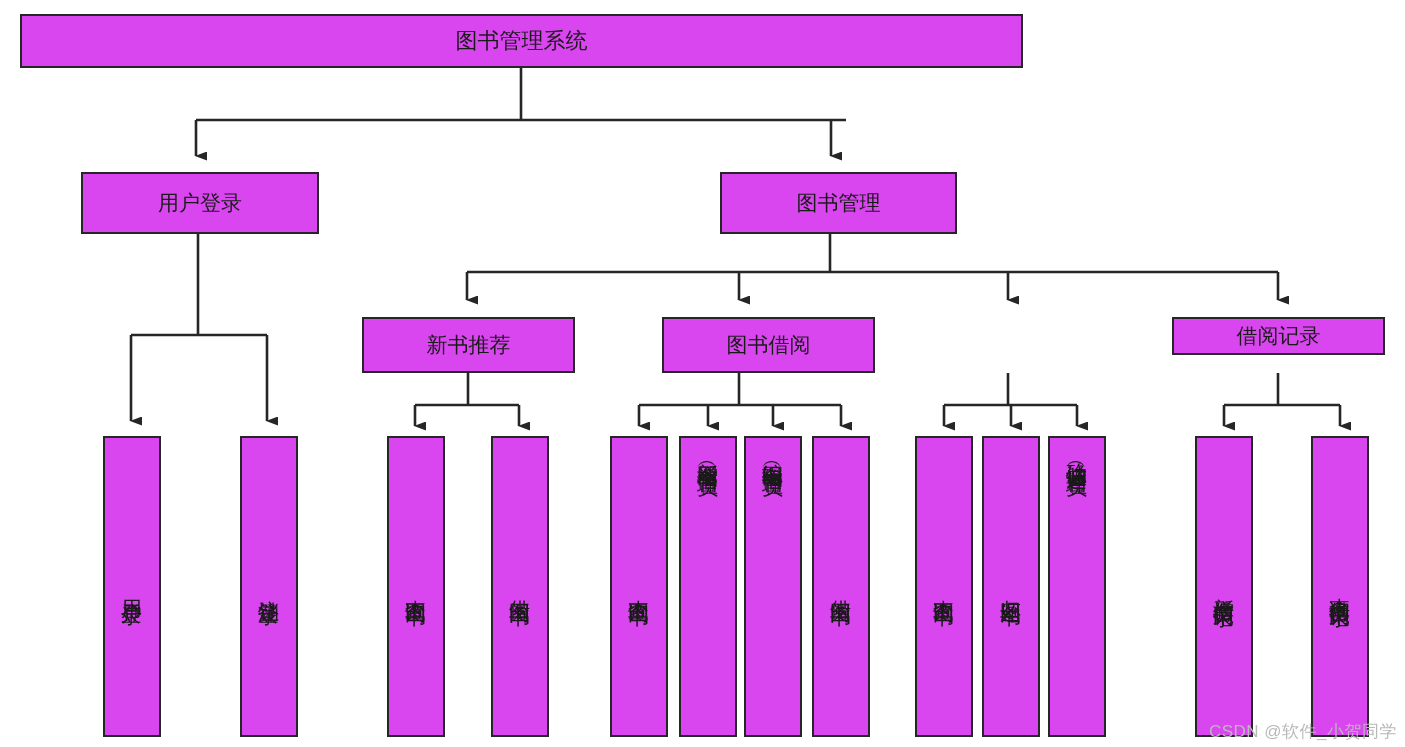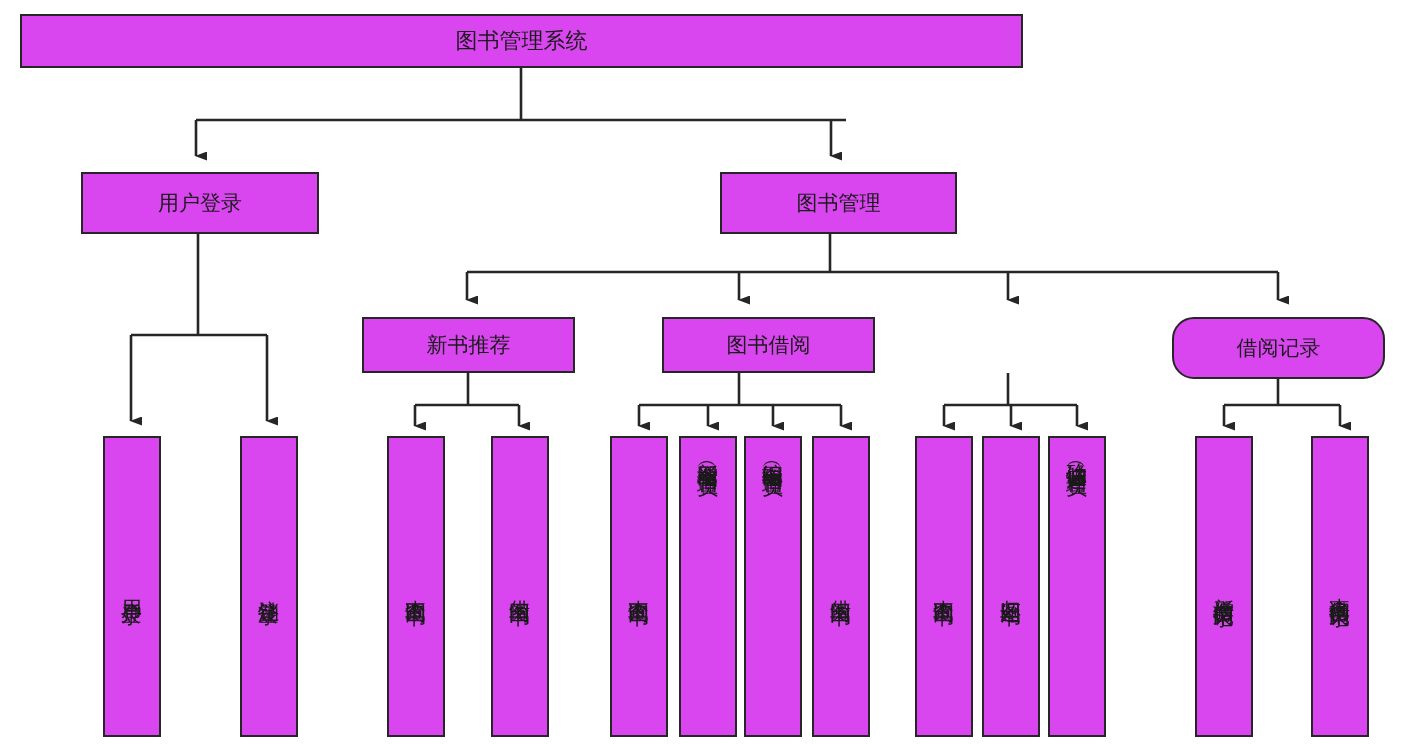--- a/index.html
+++ b/index.html
@@ -135,21 +135,21 @@
   <div class="node h-node" style="left:712px;top:172px;width:237px;height:62px;margin-left:8px;">
     <span class="lbl">图书管理</span>
   </div>
 
   <div class="node h-node" style="left:362px;top:317px;width:213px;height:56px;">
     <span class="lbl">新书推荐</span>
   </div>
   <div class="node h-node" style="left:633px;top:317px;width:213px;height:56px;margin-left:29px;">
     <span class="lbl">图书借阅</span>
   </div>
-  <div class="node h-node" style="left:1172px;top:317px;width:213px;height:62px;border-radius:22px;">
+  <div class="node h-node" style="left:1172px;top:317px;width:213px;height:38px;">
     <span class="lbl">借阅记录</span>
   </div>
 
   <div class="node v-node centered" style="left:103px;top:436px;width:58px;height:301px;">
     <span class="lbl">用户登录</span>
   </div>
   <div class="node v-node centered" style="left:240px;top:436px;width:58px;height:301px;">
     <span class="lbl">注销登录</span>
   </div>
 
@@ -183,14 +183,15 @@
     <span class="lbl">确认归还（管理员）</span>
   </div>
 
   <div class="node v-node centered" style="left:1195px;top:436px;width:58px;height:301px;">
     <span class="lbl">新增借阅记录</span>
   </div>
   <div class="node v-node centered" style="left:1311px;top:436px;width:58px;height:301px;">
     <span class="lbl">查询借阅记录</span>
   </div>
 
+  <div class="watermark">CSDN @软件_小贺同学</div>
 
 </div>
 
 </body></html>

